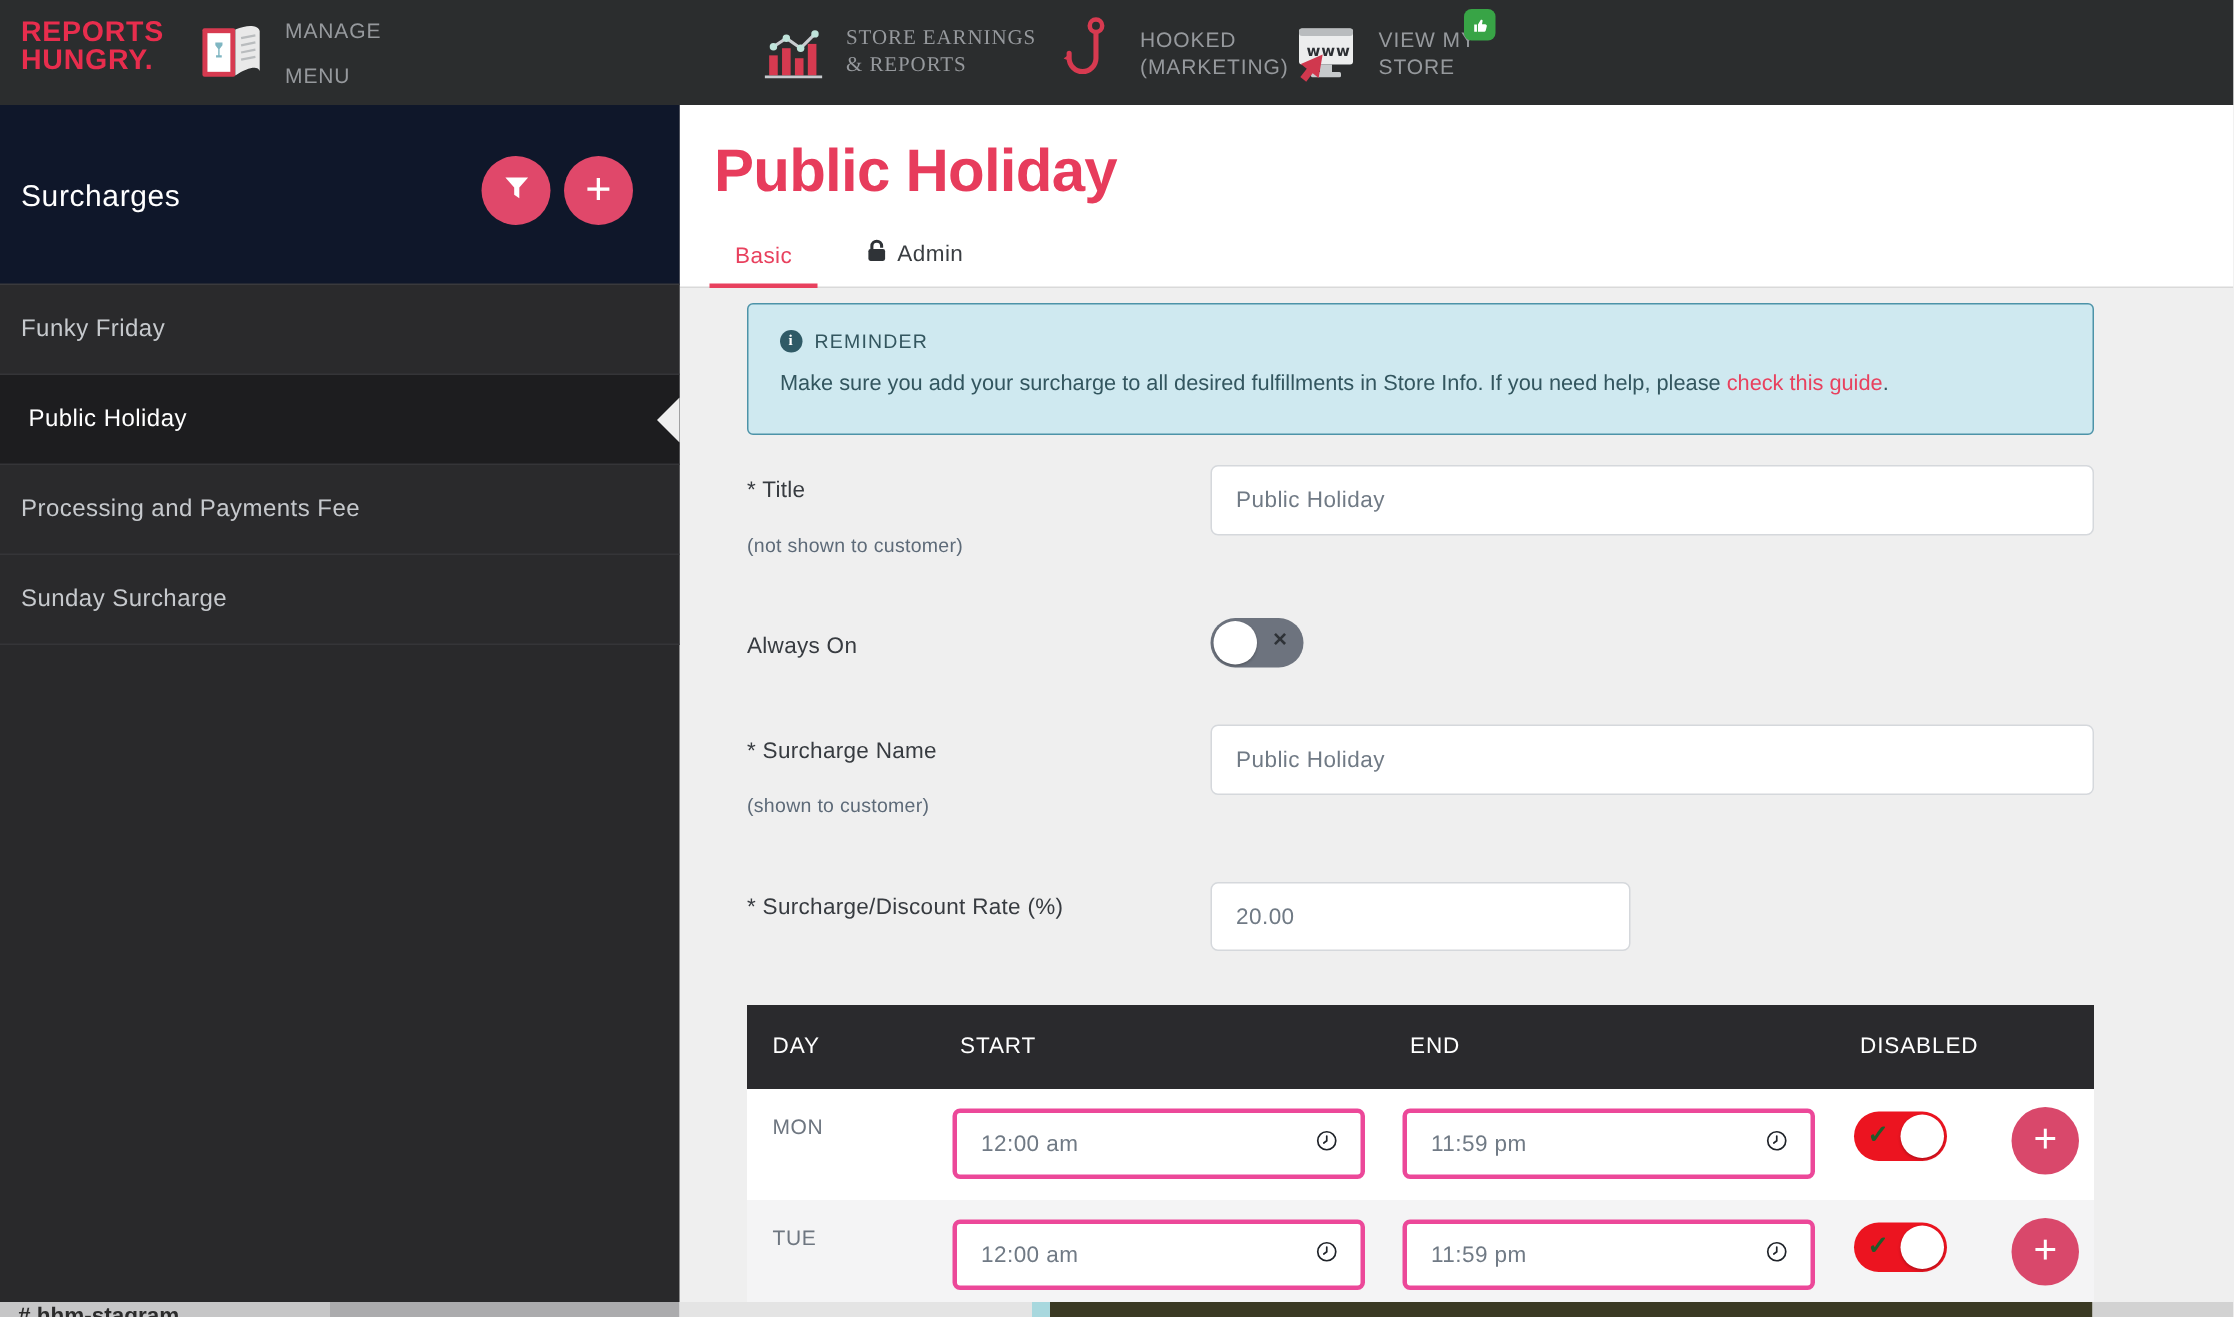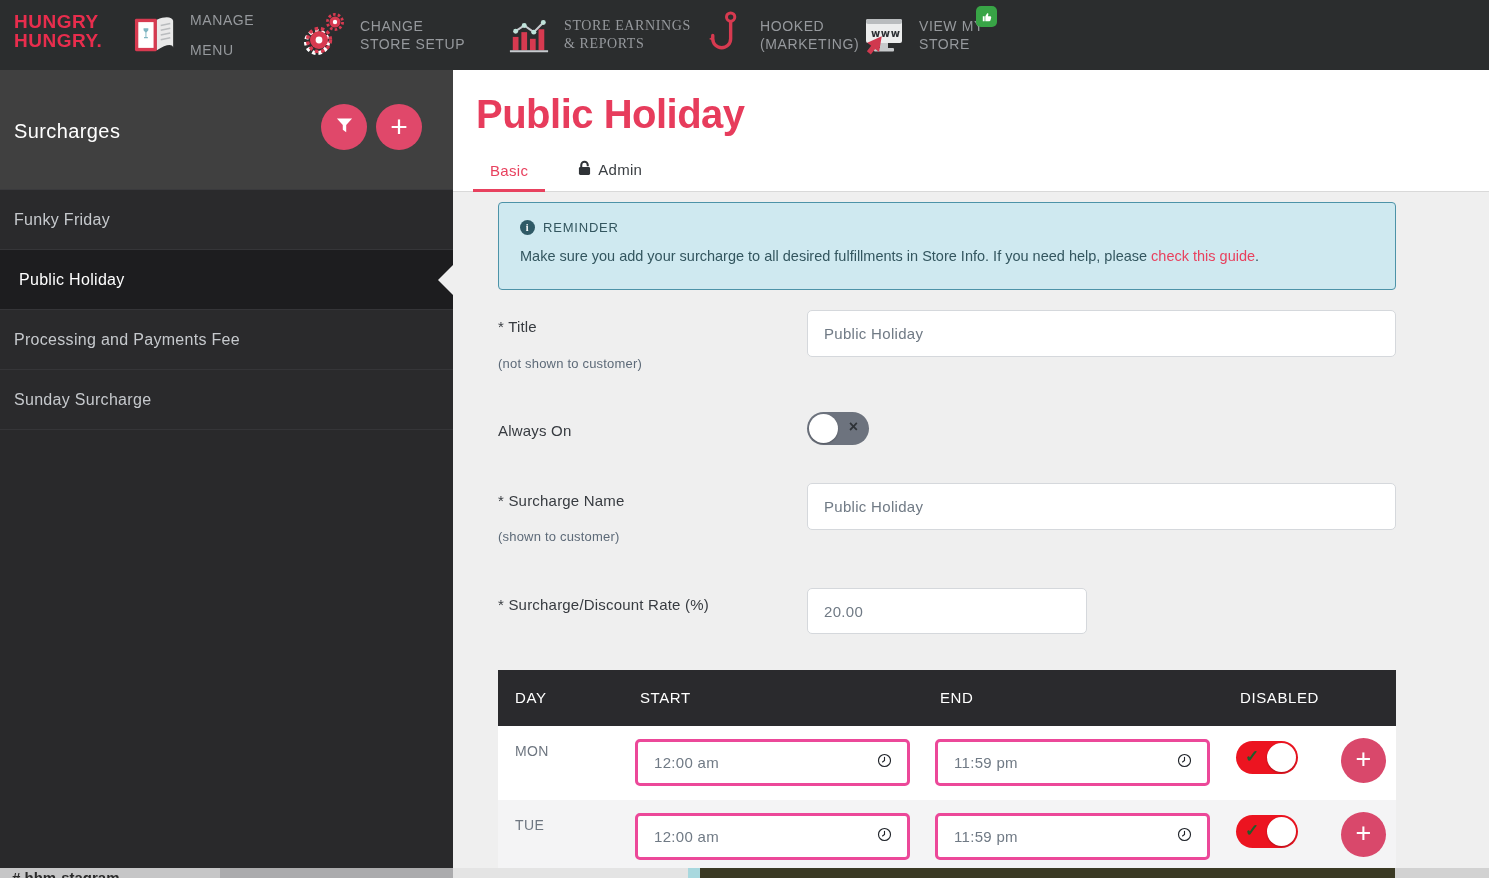--- a/index.html
+++ b/index.html
@@ -8,21 +8,21 @@
 
   
   .topnav { position:absolute; left:0; top:0; width:1489px; height:70px; background:#2b2d2e; z-index:10; }
   .brand { position:absolute; left:14px; top:13px; color:#e82d4d; font-weight:900; font-size:19px; line-height:0.98; letter-spacing:0.5px; cursor:pointer; }
   .nav-item { position:absolute; top:0; height:70px; display:flex; align-items:center; gap:13px; color:#96999d; font-size:14px; letter-spacing:0.6px; line-height:1.3; cursor:pointer; }
   .nav-item .nav-icon { width:44px; height:48px; display:flex; align-items:center; justify-content:center; }
   .nav-badge { position:absolute; left:976px; top:6px; width:21px; height:21px; border-radius:5px; background:#38a446; display:flex; align-items:center; justify-content:center; }
 
   
   .sidebar { position:absolute; left:0; top:70px; width:453px; height:798px; background:#29292b; z-index:5; }
-  .sidebar-header { position:relative; height:120px; background:#404040; border-bottom:1px solid #3a3a3d; }
+  .sidebar-header { position:relative; height:120px; background:#0f172a; border-bottom:1px solid #3a3a3d; }
   .sidebar-title { position:absolute; left:14px; top:50px; color:#ffffff; font-size:20px; letter-spacing:0.4px; }
   .round-btn { position:absolute; top:34px; width:46px; height:46px; border-radius:50%; background:#e0486a; border:none; display:flex; align-items:center; justify-content:center; cursor:pointer; }
   .round-btn.filter { left:321px; }
   .round-btn.add { left:376px; color:#fff; font-size:30px; font-weight:400; line-height:1; }
   .sidebar-item { position:relative; height:60px; display:flex; align-items:center; padding-left:14px; color:#c6c9cd; font-size:16px; letter-spacing:0.3px; background:#2a2a2c; border-bottom:1px solid #353538; cursor:pointer; }
   .sidebar-item.selected { background:#1d1d1f; color:#ffffff; padding-left:19px; }
   .notch { position:absolute; right:0; top:50%; transform:translateY(-50%); width:0; height:0; border-top:15px solid transparent; border-bottom:15px solid transparent; border-right:15px solid #efefef; }
 
   
   .main { position:absolute; left:453px; top:70px; width:1036px; height:798px; background:#efefef; overflow:hidden; }
@@ -75,21 +75,21 @@
   .bs-3 { width:235px; background:#e4e4e4; }
   .bs-4 { width:12px; background:#a8d8de; }
   .bs-5 { width:695px; background:#3b3a24; }
   .bs-6 { width:94px; background:#d2d2d2; }
 </style>
 </head>
 <body>
 
 <div class="topnav">
   <div class="brand">
-    <div>HUNGRY</div>
+    <div>REPORTS</div>
     <div>HUNGRY.</div>
   </div>
 
   <div class="nav-item" style="left:133px;">
     <span class="nav-icon">
       <svg width="42" height="40" viewBox="0 0 44 40">
         <rect x="1" y="3" width="23" height="34" rx="1.5" fill="#d73a50"></rect>
         <rect x="4.5" y="6.5" width="16" height="27" fill="#ffffff"></rect>
         <path d="M10 13 h5 v2 l-2 2.5 v4.5 h1.5 v1.5 h-4 v-1.5 h1.5 v-4.5 L10 15 z" fill="#7fb6c2"></path>
         <path d="M24 4 C33 0 40 1 41 5 V33 C40 29 33 30 24 36 Z" fill="#e9e9e9"></path>
@@ -100,37 +100,20 @@
             <line x1="28" y1="25" x2="38" y2="23"></line>
         </g>
       </svg>
     </span>
     <span>
       <span style="display:block;">MANAGE</span>
       <span style="display:block;margin-top:12px;">MENU</span>
     </span>
   </div>
 
-  <div class="nav-item" style="left:303px;">
-    <span class="nav-icon">
-      <svg width="42" height="44" viewBox="0 0 42 44">
-        <circle cx="13" cy="29" r="11" fill="none" stroke="#ffffff" stroke-width="4" stroke-dasharray="3.4 2.8"></circle>
-        <circle cx="15" cy="27" r="9" fill="#d73a50"></circle>
-        <circle cx="15" cy="27" r="11.5" fill="none" stroke="#d73a50" stroke-width="3.4" stroke-dasharray="3.4 2.8"></circle>
-        <circle cx="15" cy="27" r="3.4" fill="#ffffff"></circle>
-        <circle cx="31" cy="9" r="5.5" fill="#d73a50"></circle>
-        <circle cx="31" cy="9" r="7.6" fill="none" stroke="#d73a50" stroke-width="2.8" stroke-dasharray="2.6 2.2"></circle>
-        <circle cx="31" cy="9" r="2.2" fill="#ffffff"></circle>
-      </svg>
-    </span>
-    <span>
-      <span style="display:block;">CHANGE</span>
-      <span style="display:block;">STORE SETUP</span>
-    </span>
-  </div>
 
   <div class="nav-item" style="left:507px;font-family:Liberation Serif, serif;">
     <span class="nav-icon">
       <svg width="42" height="40" viewBox="0 0 44 40">
         <polyline points="8,16 17,10 27,17 37,7" fill="none" stroke="#c7cbcf" stroke-width="2.2"></polyline>
         <circle cx="8" cy="16" r="2.6" fill="#bfe3da"></circle>
           <circle cx="17" cy="10" r="2.6" fill="#bfe3da"></circle>
         <circle cx="27" cy="17" r="2.6" fill="#bfe3da"></circle>
           <circle cx="37" cy="7" r="2.6" fill="#bfe3da"></circle>
         <rect x="5" y="22" width="6" height="14" fill="#d73a50"></rect>

